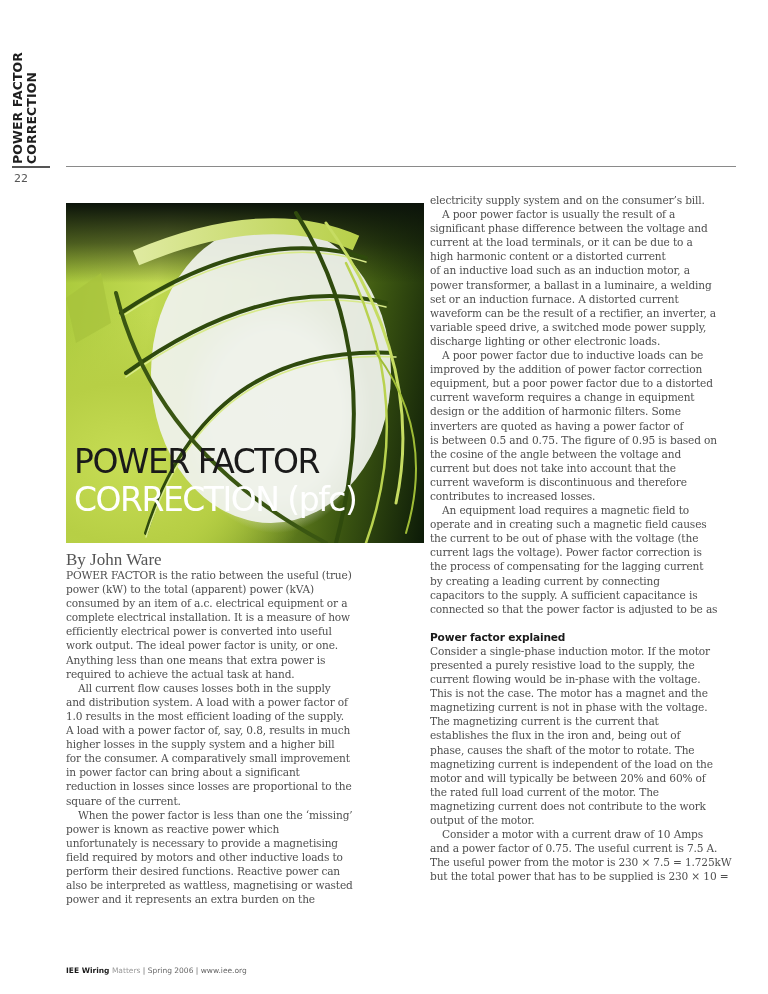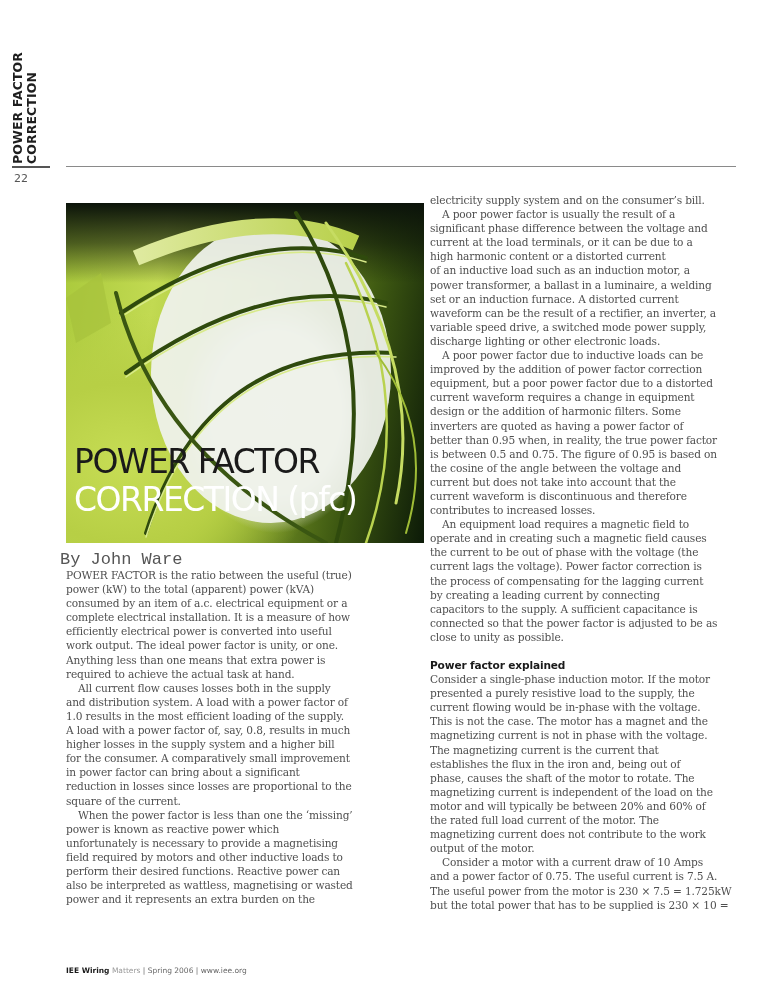--- a/index.html
+++ b/index.html
@@ -16,21 +16,21 @@
         radial-gradient(ellipse 120px 150px at 210px 210px, #f2f4ee 0%, #eef0ea 55%, rgba(230,236,220,0.0) 80%),
         radial-gradient(ellipse 260px 200px at 60px 260px, #c7dd55 0%, #b7cf45 40%, rgba(150,180,40,0) 75%),
         linear-gradient(100deg, #a8c83a 0%, #c2da52 25%, #9fbf34 45%, #3f5a12 78%, #0c1a08 100%);
     }
     .hero .dark-tl { position: absolute; left: 0; top: 0; width: 358px; height: 80px; background: linear-gradient(180deg, #0b130a 0%, rgba(11,19,10,0.6) 50%, rgba(11,19,10,0) 100%); }
     .hero svg { position: absolute; left: 0; top: 0; }
     .hero-title { position: absolute; left: 8px; top: 240px; font-family: "DejaVu Sans", sans-serif; font-size: 33px; line-height: 38px; letter-spacing: -1.5px; }
     .hero-title .l1 { color: #1a1a1a; display: block; }
     .hero-title .l2 { color: #ffffff; display: block; }
 
-    .byline { position: absolute; left: 60px; top: 550px; font-family: Liberation Mono, monospace; font-size: 17px; color: #555; font-weight: 300; }
+    .byline { position: absolute; left: 66px; top: 550px; font-family: Liberation Serif, serif; font-size: 17px; color: #555; font-weight: 300; }
 
     .col { position: absolute; font-family: "DejaVu Serif", serif; font-size: 10.6px; line-height: 14.1px; color: #4f4f4f; white-space: nowrap; letter-spacing: -0.15px; }
     .col .ln { display: block; height: 14.1px; }
     .col .ind { padding-left: 12px; }
     .col .head { font-family: "DejaVu Sans", sans-serif; font-weight: bold; color: #1a1a1a; font-size: 10.6px; }
     .col .gap { height: 14px; display: block; }
     .left-col { left: 66px; top: 568px; }
     .right-col { left: 430px; top: 193px; }
 
     .footer { position: absolute; left: 66px; top: 966px; font-family: "DejaVu Sans", sans-serif; font-size: 7.5px; color: #666; white-space: nowrap; }
@@ -127,35 +127,33 @@
       <span class="ln">set or an induction furnace.  A distorted current</span>
       <span class="ln">waveform can be the result of a rectifier, an inverter, a</span>
       <span class="ln">variable speed drive, a switched mode power supply,</span>
       <span class="ln">discharge lighting or other electronic loads.</span>
       <span class="ln ind">A poor power factor due to inductive loads can be</span>
       <span class="ln">improved by the addition of power factor correction</span>
       <span class="ln">equipment, but a poor power factor due to a distorted</span>
       <span class="ln">current waveform requires a change in equipment</span>
       <span class="ln">design or the addition of harmonic filters. Some</span>
       <span class="ln">inverters are quoted as having a power factor of</span>
-      <span class="ln">better than 0.95 when, in reality, the true power factor</span>
       <span class="ln">is between 0.5 and 0.75. The figure of 0.95 is based on</span>
       <span class="ln">the cosine of the angle between the voltage and</span>
       <span class="ln">current but does not take into account that the</span>
       <span class="ln">current waveform is discontinuous and therefore</span>
       <span class="ln">contributes to increased losses.</span>
       <span class="ln ind">An equipment load requires a magnetic field to</span>
       <span class="ln">operate and in creating such a magnetic field causes</span>
       <span class="ln">the current to be out of phase with the voltage (the</span>
       <span class="ln">current lags the voltage). Power factor correction is</span>
       <span class="ln">the process of compensating for the lagging current</span>
       <span class="ln">by creating a leading current by connecting</span>
       <span class="ln">capacitors to the supply. A sufficient capacitance is</span>
       <span class="ln">connected so that the power factor is adjusted to be as</span>
-      <span class="ln">close to unity as possible.</span>
     </div>
   <span class="gap"></span>
   <span class="ln head">Power factor explained</span>
   <div id="rightCol2">
       <span class="ln"> Consider a single-phase induction motor. If the motor</span>
       <span class="ln">presented a purely resistive load to the supply, the</span>
       <span class="ln">current flowing would be in-phase with the voltage.</span>
       <span class="ln">This is not the case. The motor has a magnet and the</span>
       <span class="ln">magnetizing current is not in phase with the voltage.</span>
       <span class="ln">The magnetizing current is the current that</span>

